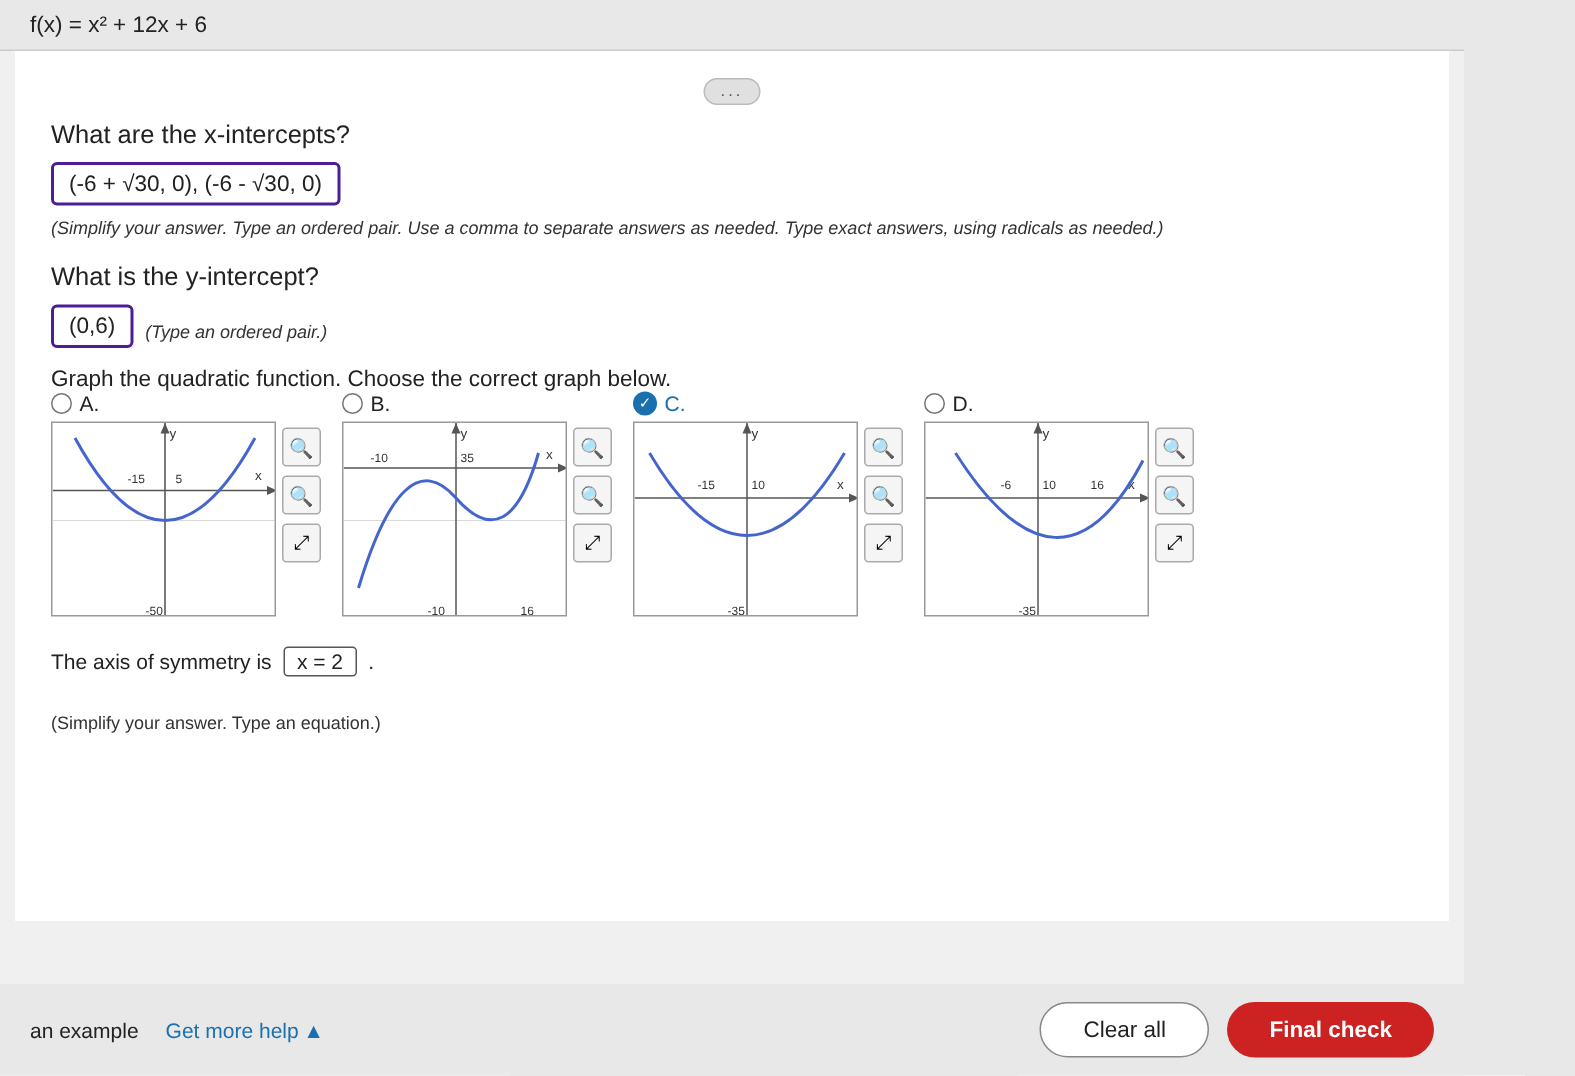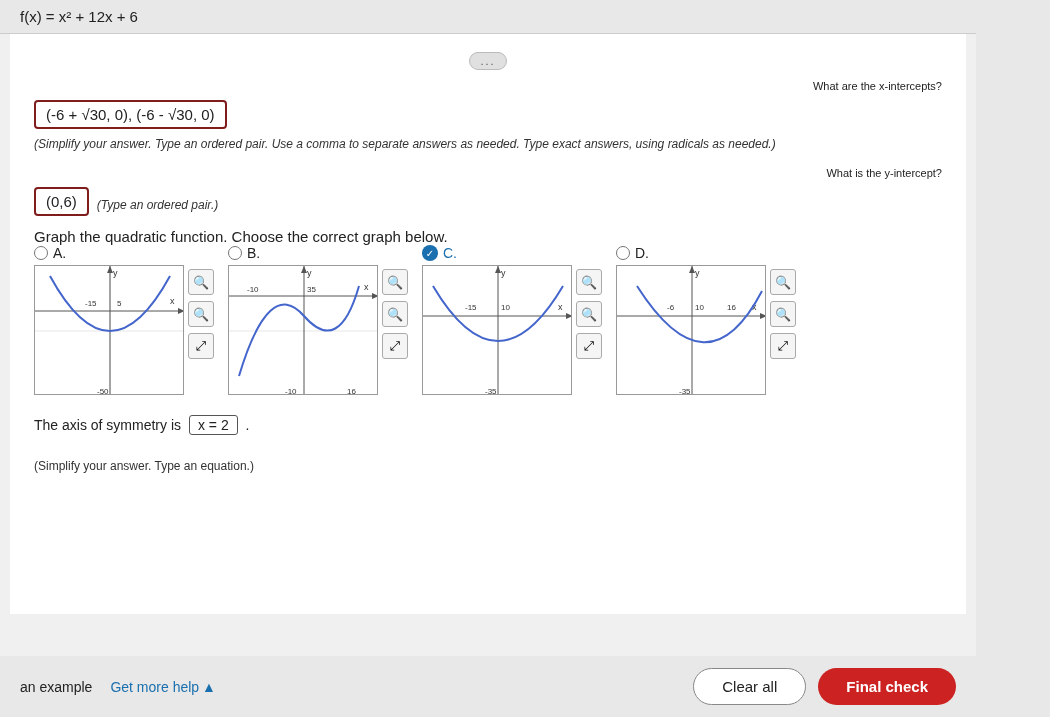--- a/index.html
+++ b/index.html
@@ -38,29 +38,28 @@
       background: #e0e0e0;
       border: 1px solid #bbb;
       border-radius: 10px;
       padding: 2px 10px;
       font-size: 11px;
       color: #555;
       cursor: pointer;
       letter-spacing: 2px;
     }
     .question-label {
-      font-size: 11px;
+      font-size: 17px;
       color: #222;
       margin-bottom: 8px;
       margin-top: 6px;
-      text-align: right;
     }
     .answer-box {
       display: inline-block;
-      border: 2px solid #7f1d1d;
+      border: 2px solid #4c1d95;
       border-radius: 4px;
       padding: 4px 10px;
       font-size: 15px;
       background: #fff;
       color: #222;
       margin-bottom: 6px;
     }
     .hint-text {
       font-size: 12px;
       color: #333;

